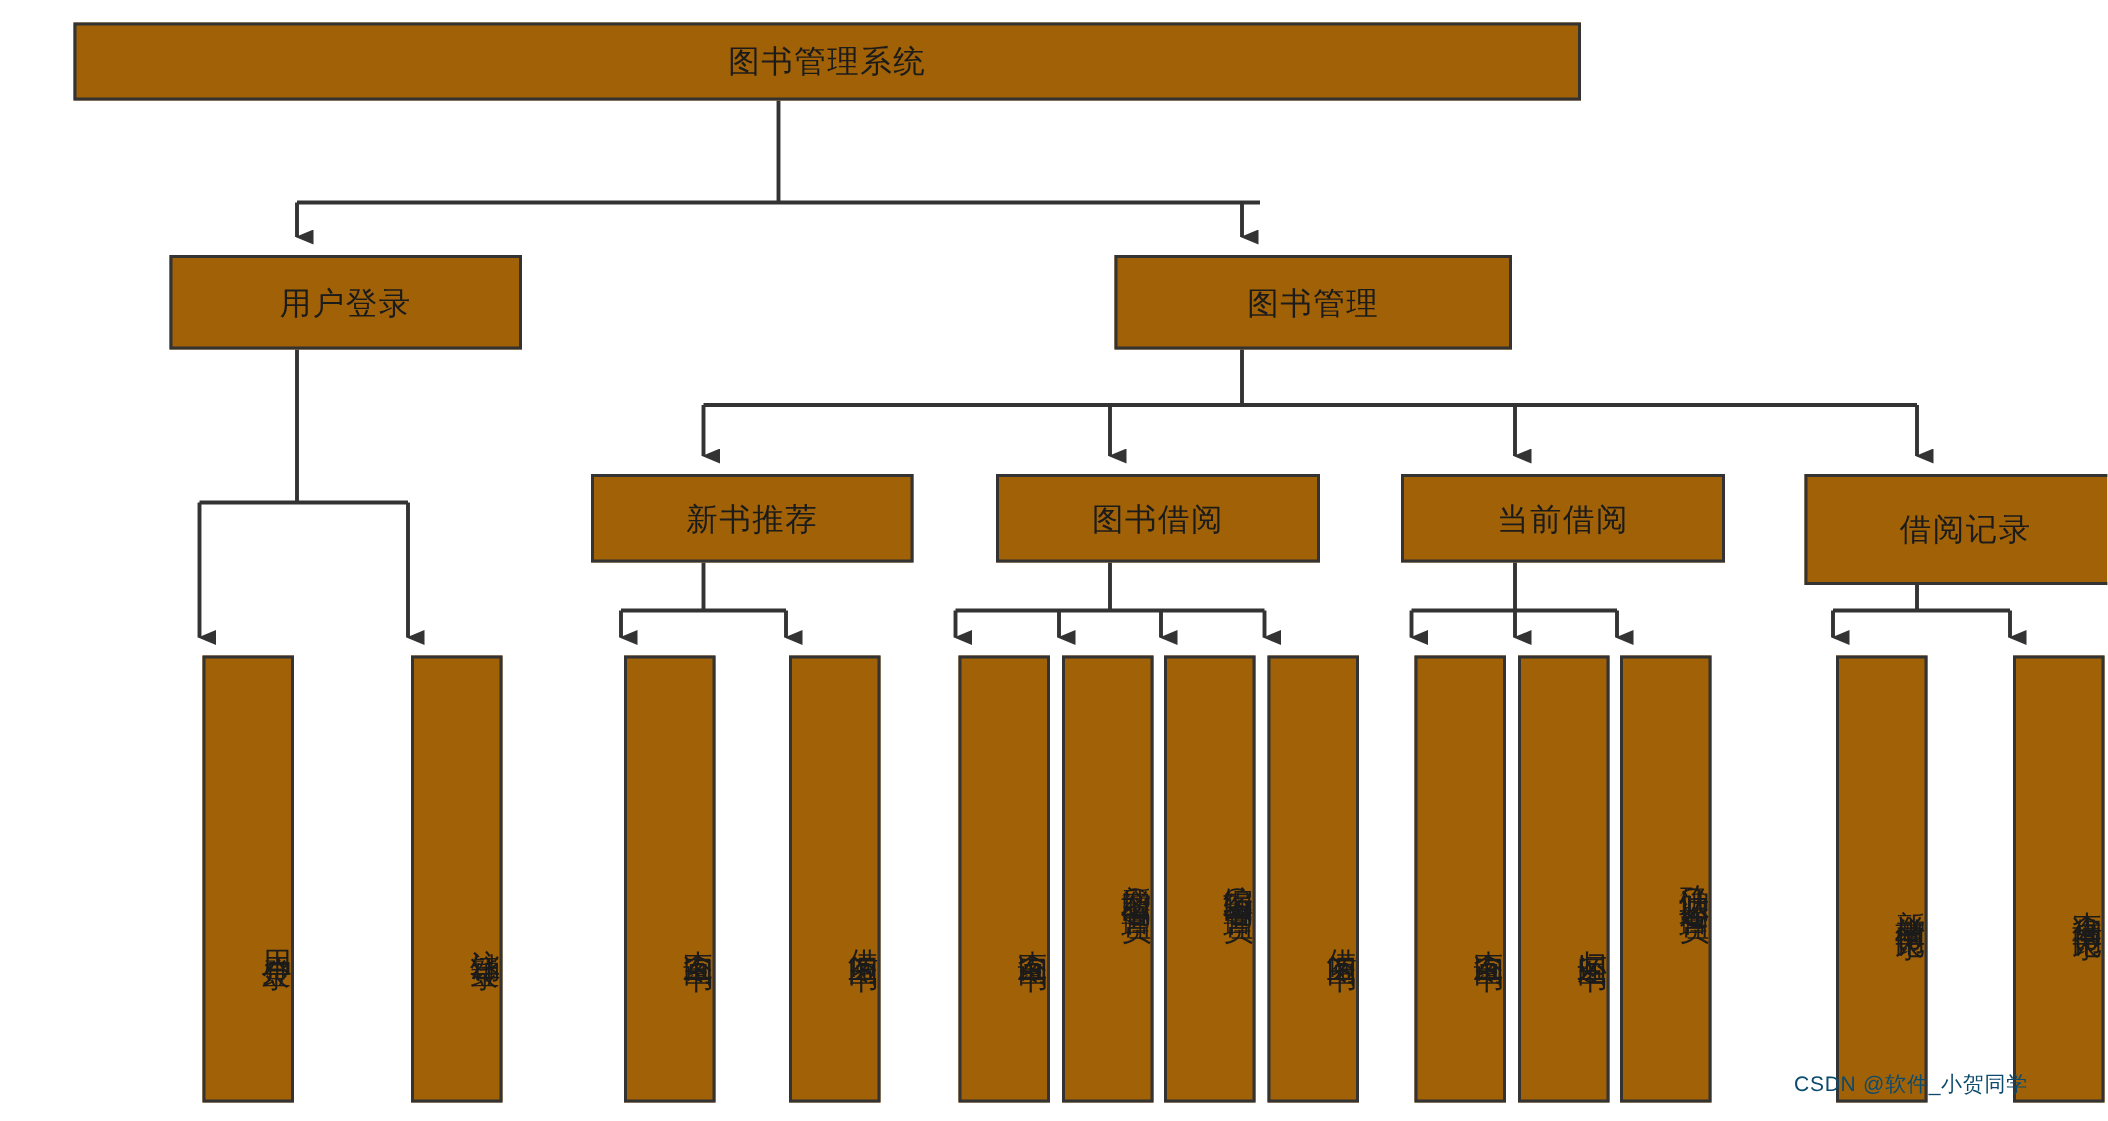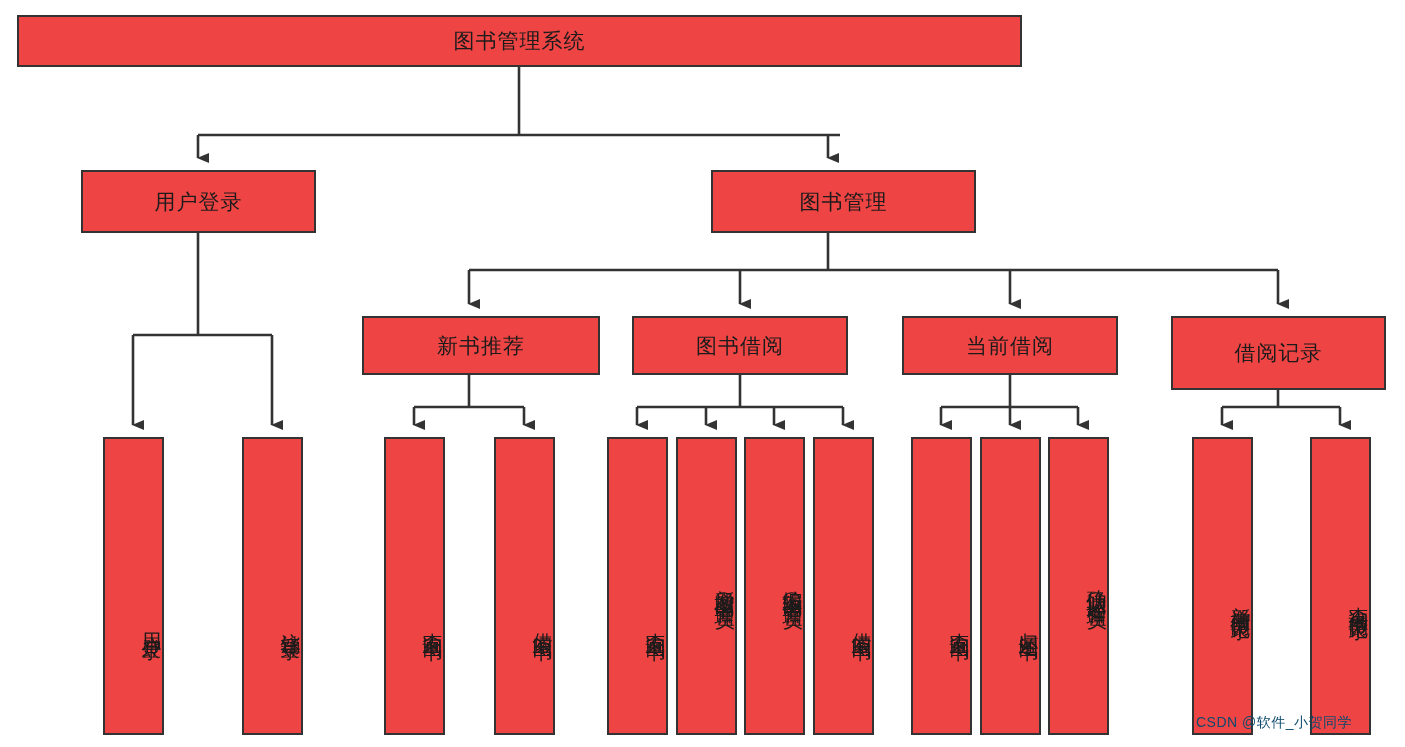--- a/index.html
+++ b/index.html
@@ -22,26 +22,27 @@
     left: 0;
     top: 0;
     width: 1405px;
     height: 747px;
     pointer-events: none;
   }
   .node {
     position: absolute;
     box-sizing: border-box;
     border: 2px solid #333333;
-    background: #ef4444;
+    background: #a16207;
     display: flex;
     align-items: center;
     justify-content: center;
     color: #1b1b1b;
     z-index: 2;
+    margin-left: 32px;
   }
   .node.horiz {
     font-size: 21px;
     letter-spacing: 1px;
   }
   .node.vert {
     writing-mode: vertical-rl;
     text-orientation: upright;
     font-size: 20px;
     letter-spacing: 3px;
@@ -129,21 +130,21 @@
   </div>
 
   <div class="node horiz" style="left:81px; top:170px; width:235px; height:63px;">
     <span class="label">用户登录</span>
   </div>
 
   <div class="node horiz" style="left:711px; top:170px; width:265px; height:63px;">
     <span class="label">图书管理</span>
   </div>
 
-  <div class="node horiz" style="left:362px; top:316px; width:238px; height:59px;">
+  <div class="node horiz" style="left:362px; top:316px; width:215px; height:59px;">
     <span class="label">新书推荐</span>
   </div>
 
   <div class="node horiz" style="left:632px; top:316px; width:216px; height:59px;">
     <span class="label">图书借阅</span>
   </div>
 
   <div class="node horiz" style="left:902px; top:316px; width:216px; height:59px;">
     <span class="label">当前借阅</span>
   </div>

